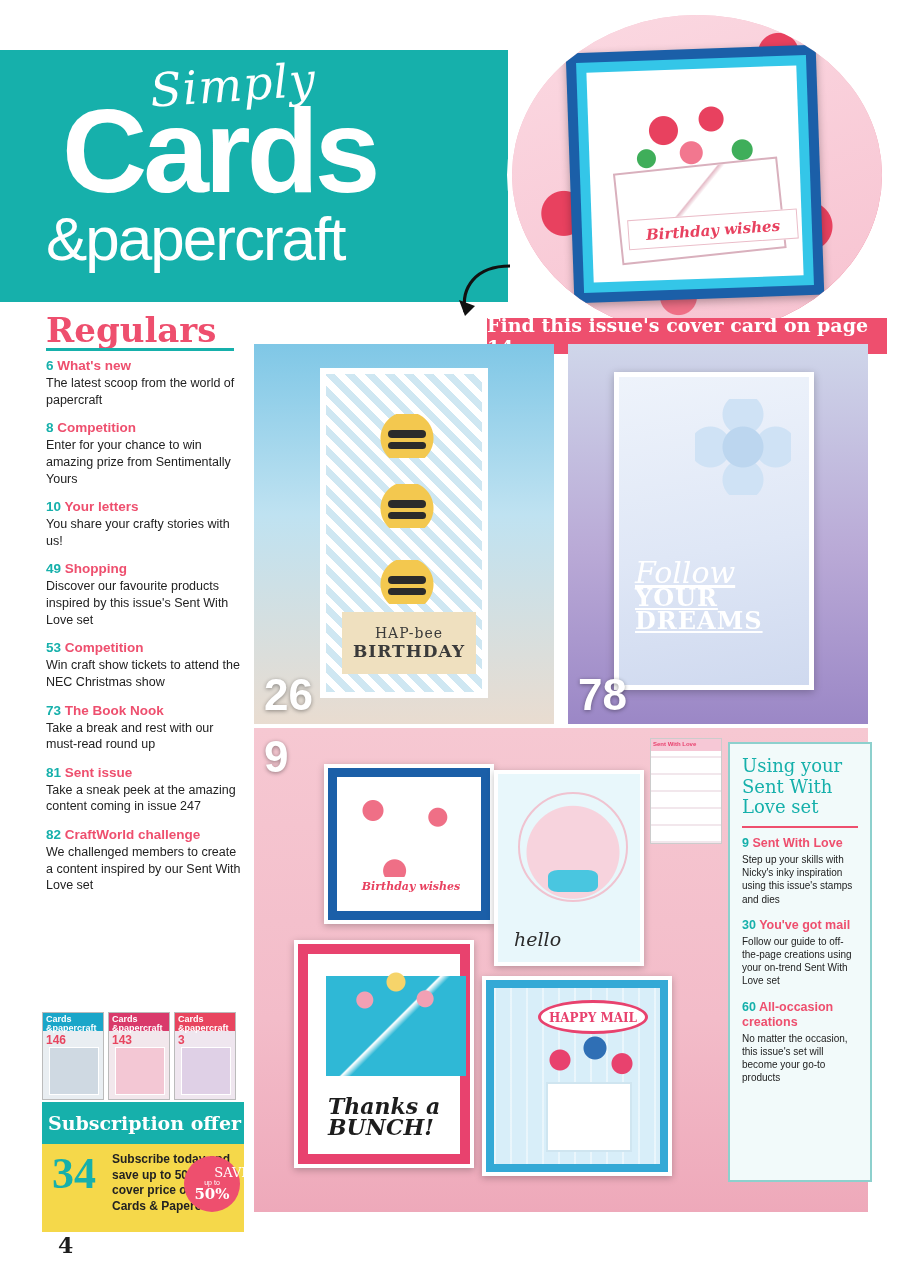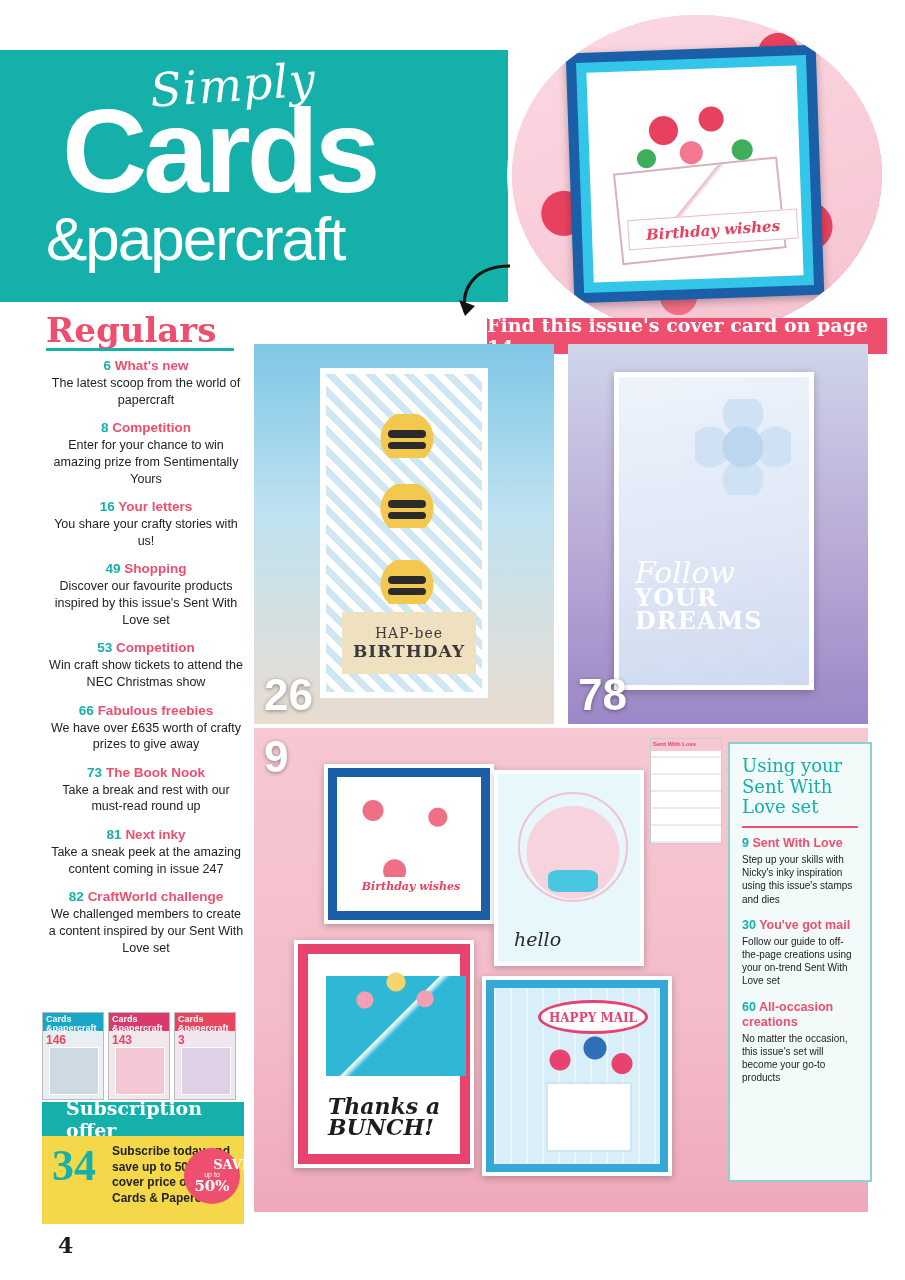--- a/index.html
+++ b/index.html
@@ -113,21 +113,21 @@
     color:#ee4f6e; font-family:"DejaVu Serif", serif;
     font-weight:bold; font-size:34px;
   }
   .regulars-rule {
     position:absolute; left:46px; top:348px; width:188px; height:3px;
     background:#16b0ab;
   }
   .reg-list {
     position:absolute; left:46px; top:358px; width:200px;
   }
-  .reg-item { margin-bottom: 12px; text-align: center; }
+  .reg-item { margin-bottom: 12px; }
   .reg-head {
     font-size: 13.5px; font-weight: bold; color:#ee4f6e;
     font-family:"Liberation Sans", sans-serif;
     margin-bottom: 2px;
   }
   .reg-head .num { color:#16b0ab; }
   .reg-body {
     font-size: 12.5px; color:#222; line-height: 1.33;
   }
 
@@ -142,42 +142,42 @@
   .mag1 { left:0;   background: linear-gradient(180deg,#1aa6c9 0 18px, #e9eef2 18px); }
   .mag2 { left:66px; background: linear-gradient(180deg,#d93a6b 0 18px, #f2e7ec 18px); }
   .mag3 { left:132px; background: linear-gradient(180deg,#e8455f 0 18px, #efe6ef 18px); }
   .mag .mtitle { font-weight:bold; font-size:9px; padding:2px 3px; line-height:1; }
   .mag .mnum { position:absolute; left:3px; top:20px; font-size:12px; font-weight:bold; color:#e8455f; }
   .mag .mpic { position:absolute; left:6px; top:34px; width:50px; height:48px; background:#cfd9e2; border:1px solid #fff; }
   .mag2 .mpic { background:#f3c7d4; }
   .mag3 .mpic { background:#dfd0e6; }
 
   .sub-offer {
-    width:202px; height:34px; background:#16b0ab;
+    width:202px; height:42px; background:#16b0ab;
     color:#fff; font-family:"DejaVu Serif", serif; font-weight:bold;
-    font-size:19px; display:flex; align-items:center; padding-left:24px;
+    font-size:19px; display:flex; align-items:center; padding-left:6px;
   }
   .sub-body {
     width:202px; height:88px; background:#f5d84a; position:relative;
   }
   .sub-num {
     position:absolute; left:10px; top:8px; font-size:44px; font-weight:bold;
     color:#16b0ab; font-family:Liberation Serif, serif; line-height:1;
   }
   .sub-text {
     position:absolute; left:70px; top:8px; width:130px;
     font-size:12px; color:#222; line-height:1.3; font-weight:bold;
   }
   .sub-save {
     position:absolute; right:4px; top:12px; width:56px; height:56px;
     border-radius:50%; background:#ee4f6e; color:#fff;
     display:flex; flex-direction:column; align-items:center; justify-content:center;
     line-height:1.05;
   }
-  .sub-save .s1 { font-size:13px; font-weight:bold; font-family:"DejaVu Serif",serif;margin-left:41px;}
+  .sub-save .s1 { font-size:13px; font-weight:normal; font-family:"DejaVu Serif",serif;margin-left:41px;}
   .sub-save .s2 { font-size:7px; }
   .sub-save .s3 { font-size:15px; font-weight:bold; font-family:"DejaVu Serif",serif;}
 
   
   .ph { position:absolute; overflow:hidden; }
   .ph-num {
     position:absolute; left:10px; bottom:4px;
     color:#fff; font-size:44px; font-weight:bold;
     font-family:"Liberation Sans", sans-serif;
     text-shadow: 0 1px 4px rgba(0,0,0,.4);
@@ -211,21 +211,21 @@
     border:5px solid #fff; box-shadow:0 2px 8px rgba(0,0,0,.25); }
   .dream-flower { position:absolute; right:18px; top:22px; width:96px; height:96px;
     background:
       radial-gradient(circle at 50% 50%, #bcd6ef 0 20px, transparent 21px),
       radial-gradient(circle at 50% 16%, #cfe2f5 0 20px, transparent 21px),
       radial-gradient(circle at 84% 50%, #cfe2f5 0 20px, transparent 21px),
       radial-gradient(circle at 50% 84%, #cfe2f5 0 20px, transparent 21px),
       radial-gradient(circle at 16% 50%, #cfe2f5 0 20px, transparent 21px);
   }
   .dream-txt { position:absolute; left:16px; bottom:52px; color:#fff;
-    font-family:"DejaVu Serif", serif; line-height:.95; }
+    font-family:"DejaVu Serif", serif; line-height:.95;text-decoration:underline; }
   .dream-txt .d1 { font-style:italic; font-size:30px; }
   .dream-txt .d2 { font-size:24px; font-weight:bold; letter-spacing:1px; }
   .dream-txt .d3 { font-size:24px; font-weight:bold; letter-spacing:1px; }
 
   
   #photo-spread { left:254px; top:728px; width:614px; height:484px;
     background: linear-gradient(180deg,#f6c8d2 0%, #f3bcc9 60%, #eea9ba 100%); }
   .sp-card { position:absolute; border:4px solid #fff; box-shadow:0 2px 7px rgba(0,0,0,.25); }
   .sp1 { left:70px; top:36px; width:170px; height:160px; background:#1b5fa8; }
   .sp1 .in { position:absolute; inset:9px; background:#fff; }
@@ -357,21 +357,21 @@
   <div class="reg-item">
     <div class="reg-head">
       <span class="num">8</span>
       <span>Competition</span>
     </div>
     <div class="reg-body">Enter for your chance to win amazing prize from Sentimentally Yours</div>
   </div>
 
   <div class="reg-item">
     <div class="reg-head">
-      <span class="num">16</span>
+      <span class="num">10</span>
       <span>Your letters</span>
     </div>
     <div class="reg-body">You share your crafty stories with us!</div>
   </div>
 
   <div class="reg-item">
     <div class="reg-head">
       <span class="num">49</span>
       <span>Shopping</span>
     </div>
@@ -379,40 +379,33 @@
   </div>
 
   <div class="reg-item">
     <div class="reg-head">
       <span class="num">53</span>
       <span>Competition</span>
     </div>
     <div class="reg-body">Win craft show tickets to attend the NEC Christmas show</div>
   </div>
 
-  <div class="reg-item">
-    <div class="reg-head">
-      <span class="num">66</span>
-      <span>Fabulous freebies</span>
-    </div>
-    <div class="reg-body">We have over £635 worth of crafty prizes to give away</div>
-  </div>
 
   <div class="reg-item">
     <div class="reg-head">
       <span class="num">73</span>
       <span>The Book Nook</span>
     </div>
     <div class="reg-body">Take a break and rest with our must-read round up</div>
   </div>
 
   <div class="reg-item">
     <div class="reg-head">
       <span class="num">81</span>
-      <span>Next inky</span>
+      <span>Sent issue</span>
     </div>
     <div class="reg-body">Take a sneak peek at the amazing content coming in issue 247</div>
   </div>
 
   <div class="reg-item">
     <div class="reg-head">
       <span class="num">82</span>
       <span>CraftWorld challenge</span>
     </div>
     <div class="reg-body">We challenged members to create a content inspired by our Sent With Love set</div>

